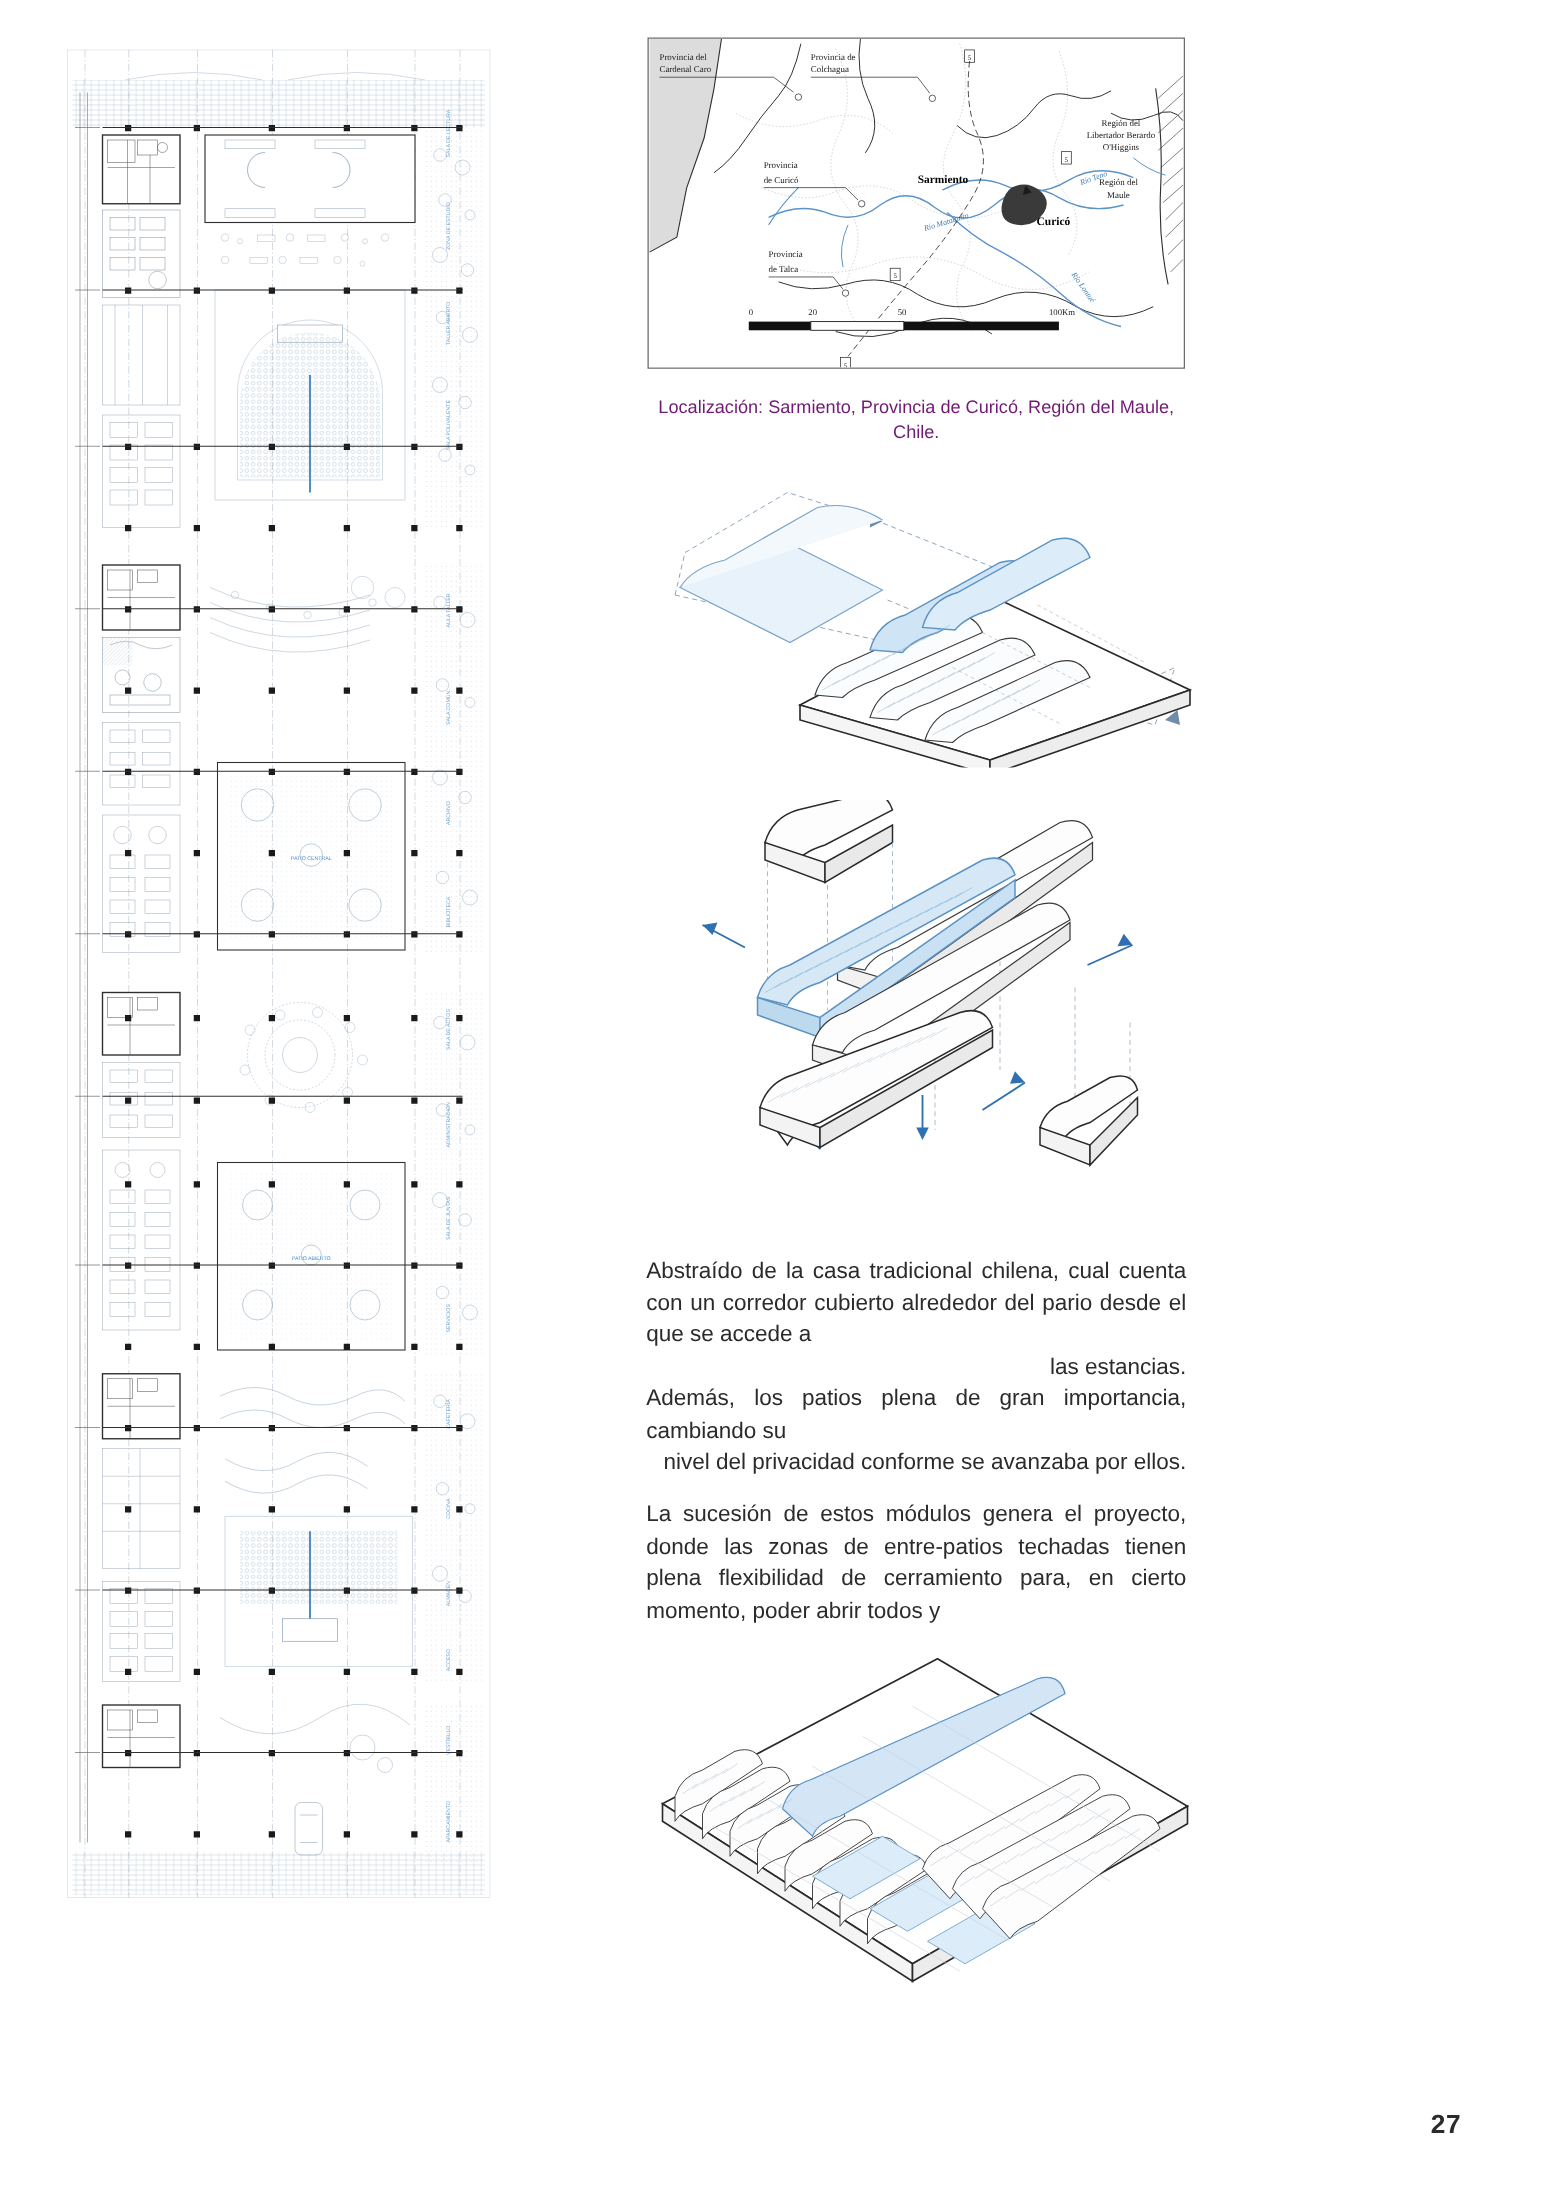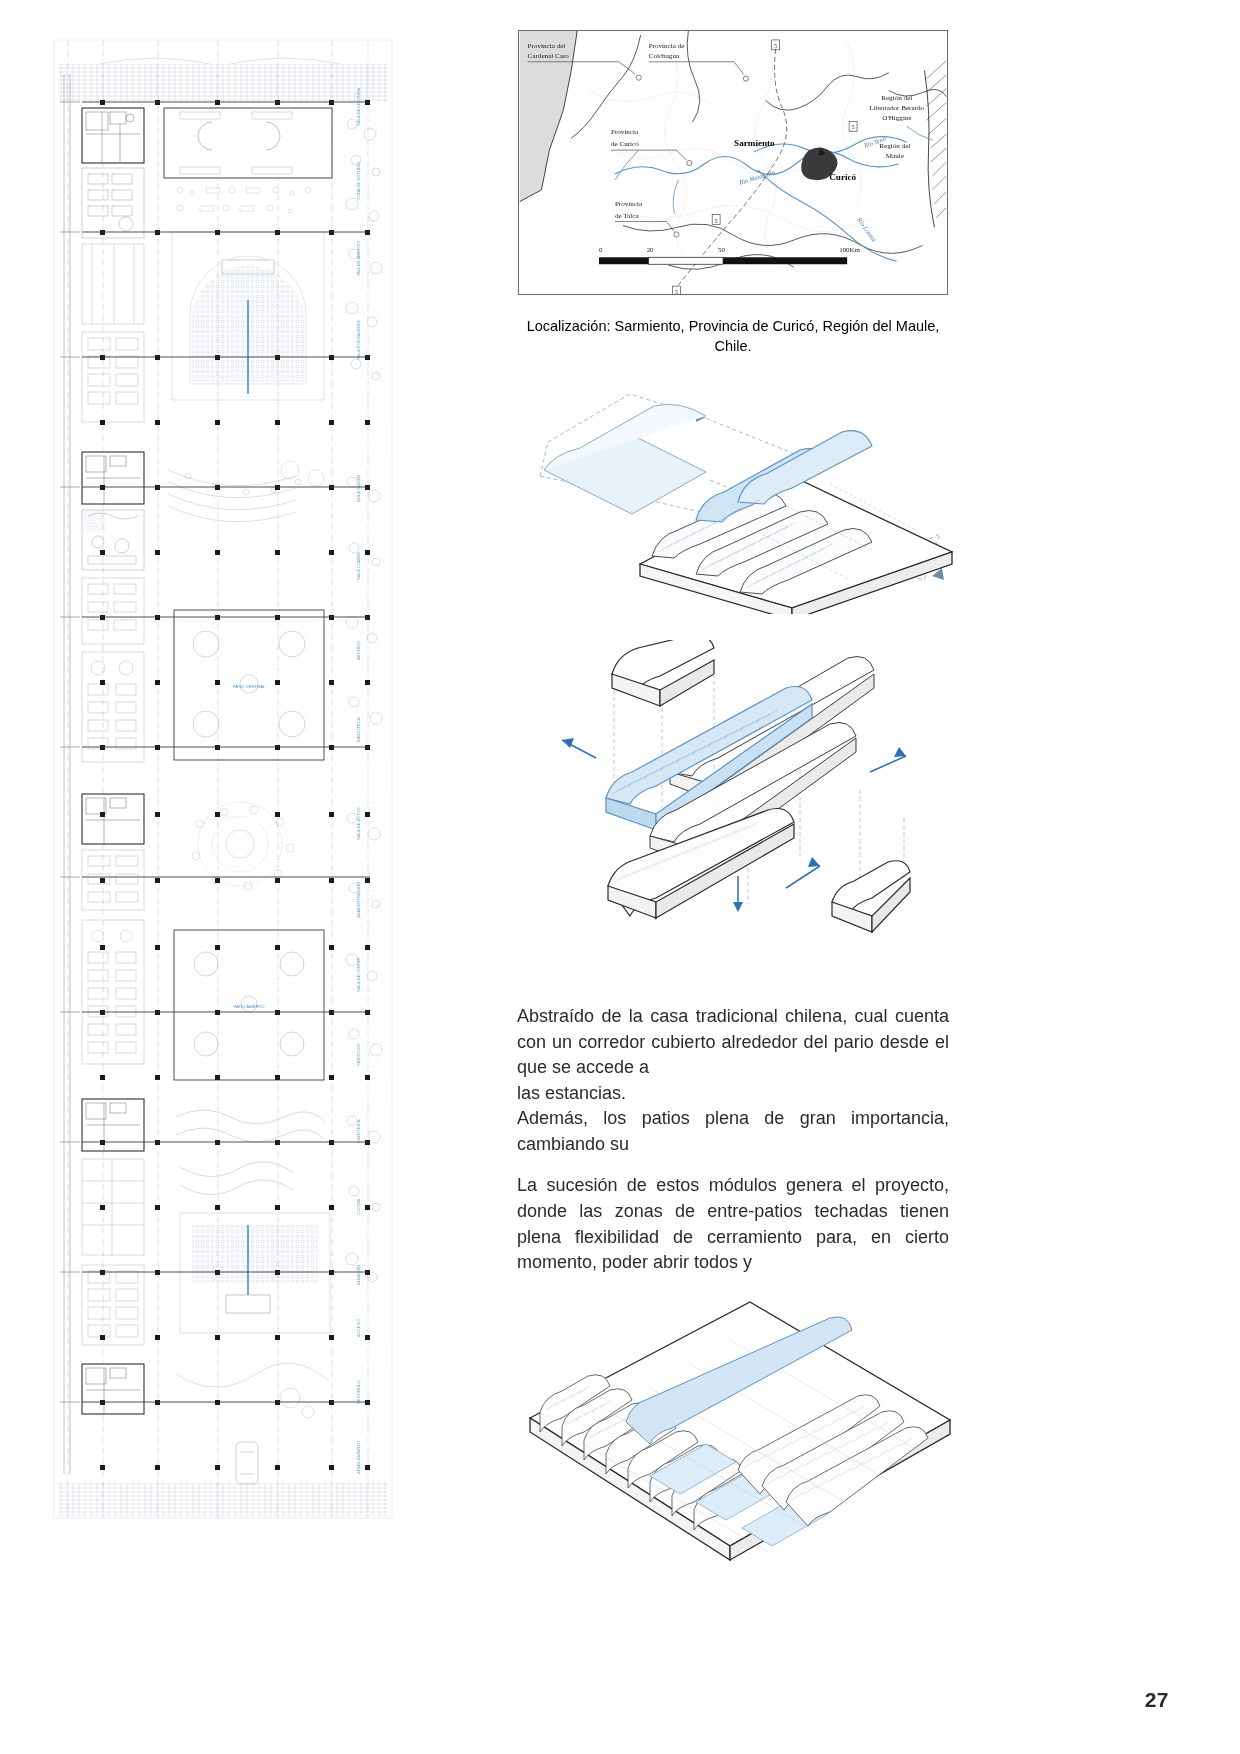--- a/index.html
+++ b/index.html
@@ -42,21 +42,21 @@
     overflow: hidden;
   }
   .map-svg { display:block; width:100%; height:100%; }
 
   .map-caption {
     width: 430px;
     margin: 22px 0 0 18px;
     text-align: center;
     font-size: 14.5px;
     line-height: 1.35;
-    color: #000000;
+    color: #701a75;
     font-family: "Liberation Sans", sans-serif;
   }
 
   
   .axo-1 { margin: 28px 0 0 0; width: 470px; height: 230px; }
   .axo-2 { margin: 26px 0 0 0; width: 470px; height: 330px; }
   .axo-3 { margin: 24px 0 0 0; width: 470px; height: 275px; }
   .axo-1 svg, .axo-2 svg, .axo-3 svg { display:block; width:100%; height:100%; }
 
   
@@ -64,21 +64,21 @@
     width: 432px;
     margin: 34px 0 0 17px;
     font-size: 18px;
     line-height: 1.42;
     color: #2b2b2b;
     text-align: justify;
     text-justify: inter-word;
   }
   .body-text p { margin-bottom: 0; }
   .body-text p.spaced { margin-top: 16px; }
-  .body-text p .lastline { display: block; text-align: left; }
+  .body-text p .lastline { display: block; text-align: right; }
 
   
   .page-number {
     position: absolute;
     right: 71px; bottom: 42px;
     font-size: 21px;
     color: #2b2b2b;
     letter-spacing: 0.5px;
     font-weight: bold;
   }
@@ -794,20 +794,21 @@
         </g>
       </svg>
     </div>
 
     <div class="body-text">
       <p>
         <span>Abstraído de la casa tradicional chilena, cual cuenta con un</span>
         <span>corredor cubierto alrededor del pario desde el que se accede a</span>
         <span class="lastline">las estancias.</span>
         <span>Además, los patios plena de gran importancia, cambiando su</span>
+        <span class="lastline">nivel del privacidad conforme se avanzaba por ellos.</span>
       </p>
       <p class="spaced">
         <span>La sucesión de estos módulos genera el proyecto, donde las</span>
         <span>zonas de entre-patios techadas tienen plena flexibilidad de</span>
         <span>cerramiento para, en cierto momento, poder abrir todos y</span>
       </p>
     </div>
 
     <div class="axo-3">
       <svg viewBox="0 0 470 275" xmlns="http://www.w3.org/2000/svg">

